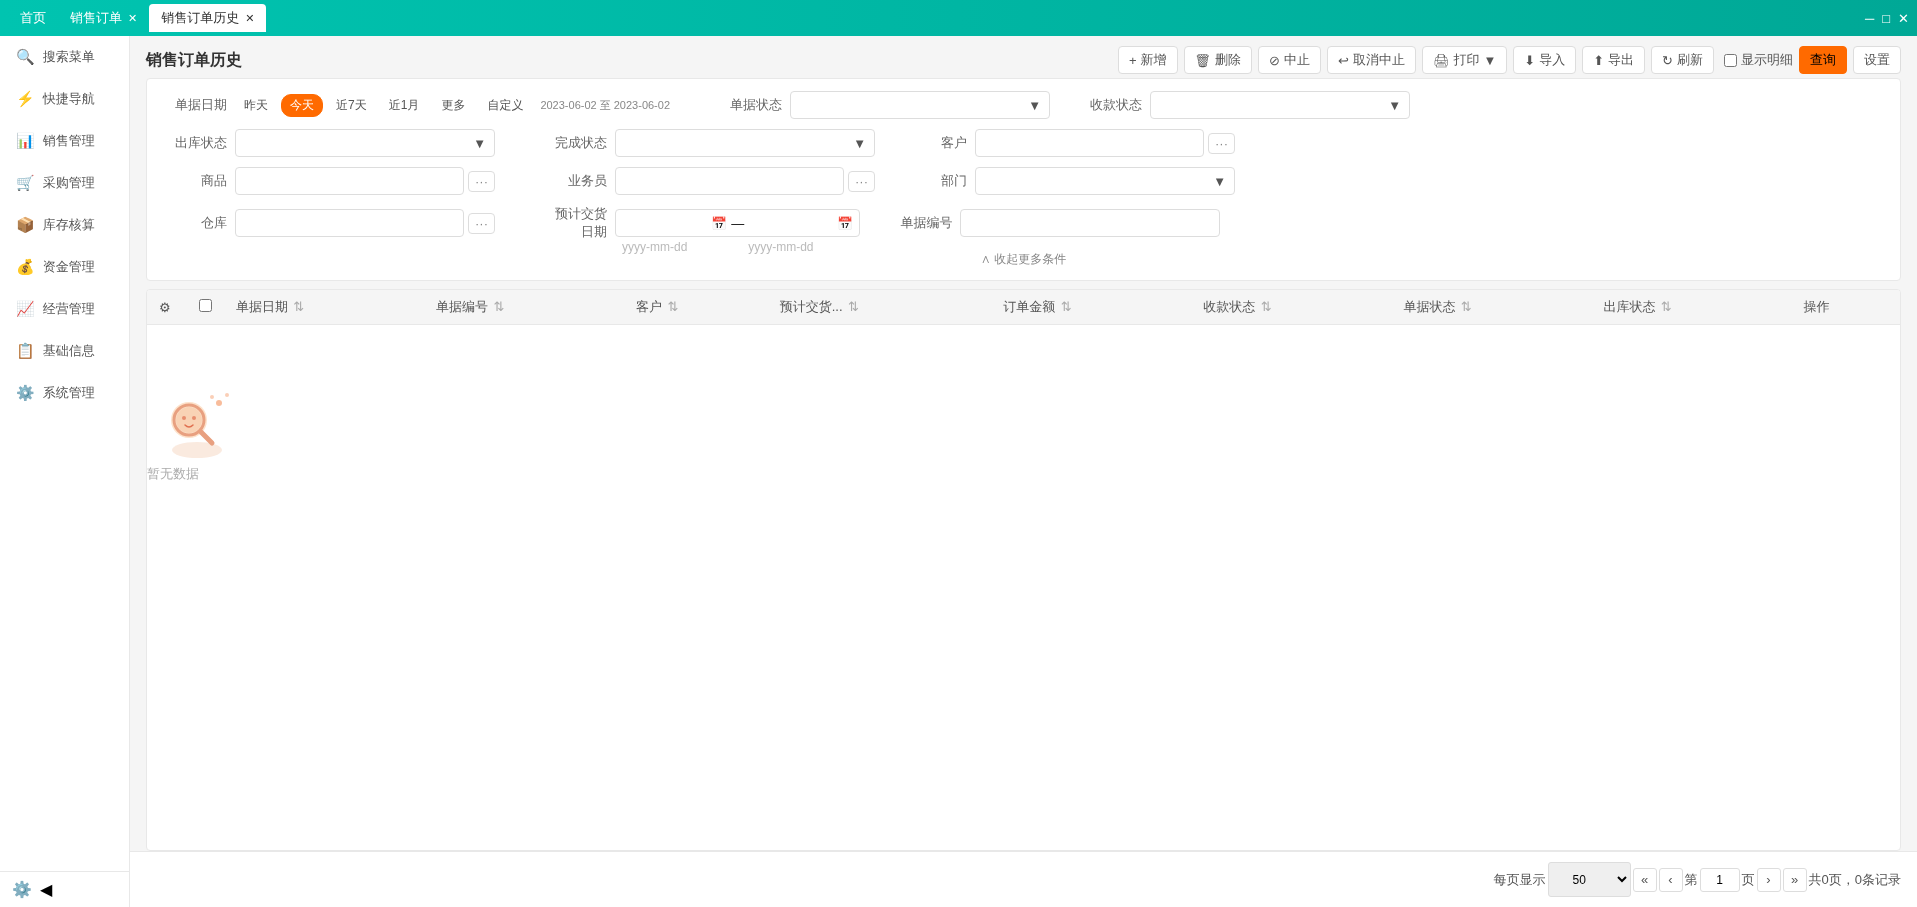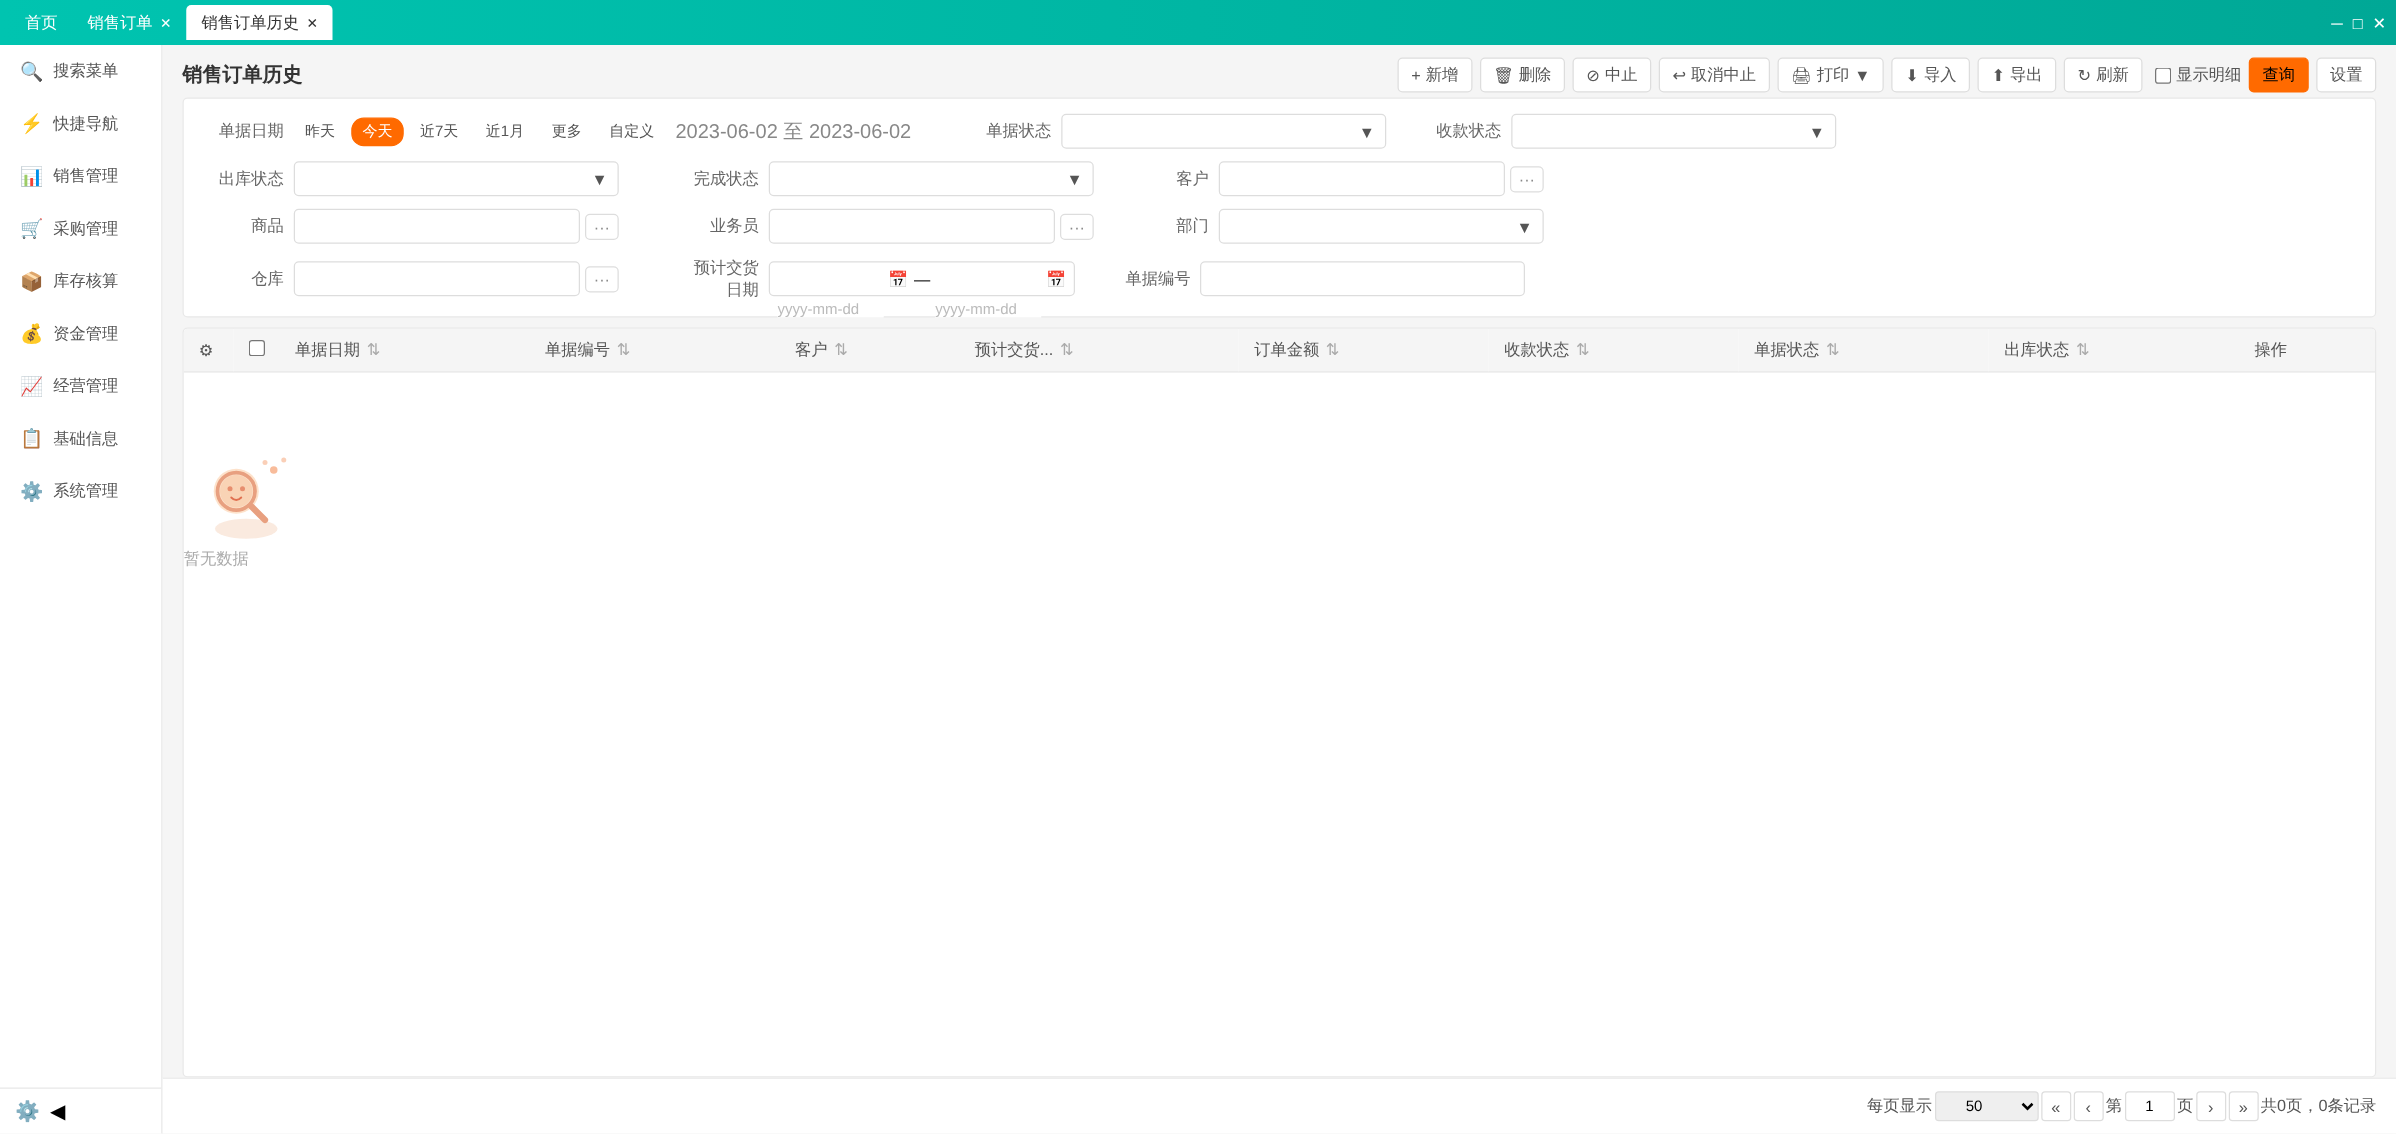--- a/index.html
+++ b/index.html
@@ -150,21 +150,21 @@
       color: #555;
       border: 1px solid transparent;
     }
     .date-tag.active {
       background: #ff6a00;
       color: #fff;
       border-color: #ff6a00;
     }
     .date-range {
       color: #888;
-      font-size: 16px;
+      font-size: 11px;
       margin-left: 4px;
     }
     .filter-select {
       flex: 1;
       height: 28px;
       border: 1px solid #ddd;
       border-radius: 4px;
       padding: 0 8px;
       color: #555;
       background: #fff;
@@ -285,21 +285,21 @@
     }
     .pagination-input {
       width: 40px;
       height: 24px;
       border: 1px solid #ddd;
       border-radius: 3px;
       text-align: center;
       font-size: 12px;
     }
     .per-page-select {
-      height: 24px;
+      height: 35px;
       border: 1px solid #ddd;
       border-radius: 3px;
       font-size: 12px;
       padding: 0 20px;
     }
   </style>
 </head>
 <body>
 
 <div class="top-bar">
@@ -489,20 +489,23 @@
           <input type="text" placeholder="yyyy-mm-dd" style="">
           <span>📅</span>
           <span>—</span>
           <input type="text" placeholder="yyyy-mm-dd" style="">
           <span>📅</span>
         </div>
         <span class="filter-label" style="margin-left:20px;">单据编号</span>
         <input class="filter-input" style="flex: 1 1 0%; max-width: 260px;">
       </div>
 
+      <div style="text-align:center;margin-top:4px;">
+        <span class="filter-more-btn" style="justify-content:center;">∧ 收起更多条件</span>
+      </div>
     </div>
 
     <div class="table-wrapper">
       <table>
         <thead>
           <tr>
             <th style="width:40px;">
               <span>⚙</span>
             </th>
             <th style="width:36px;">

